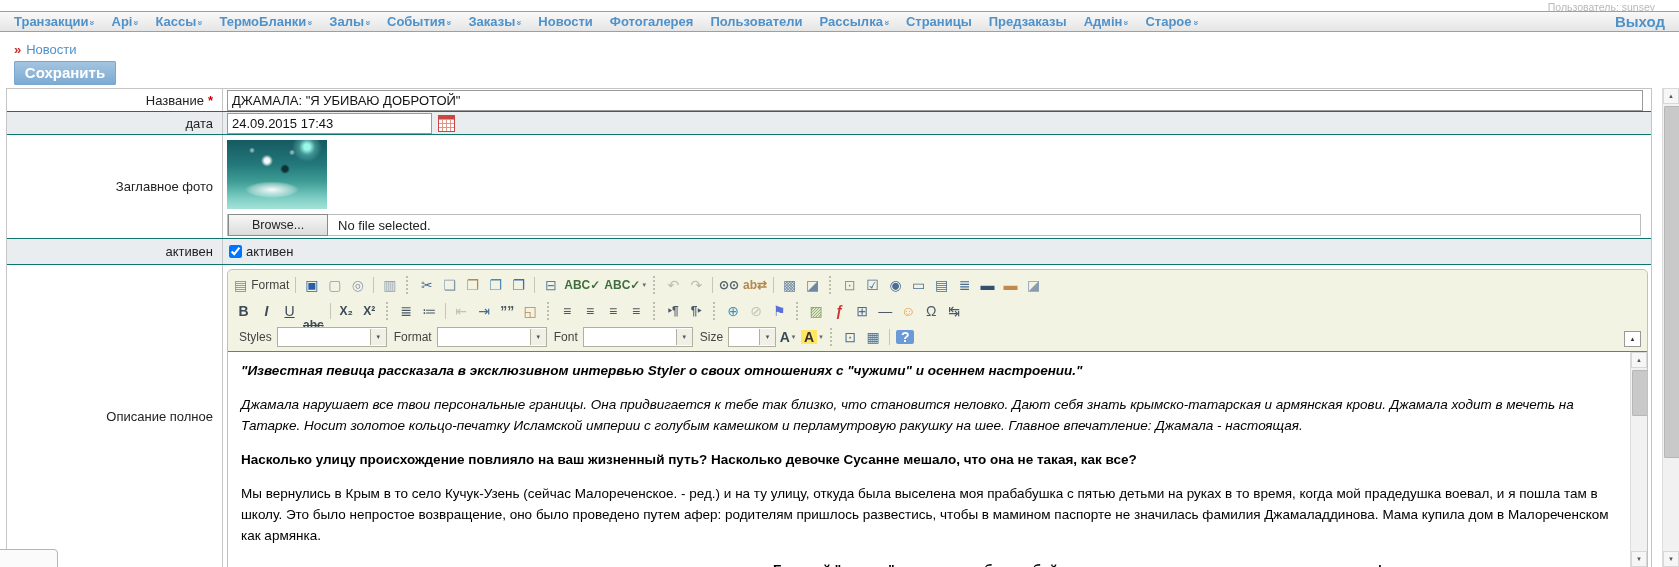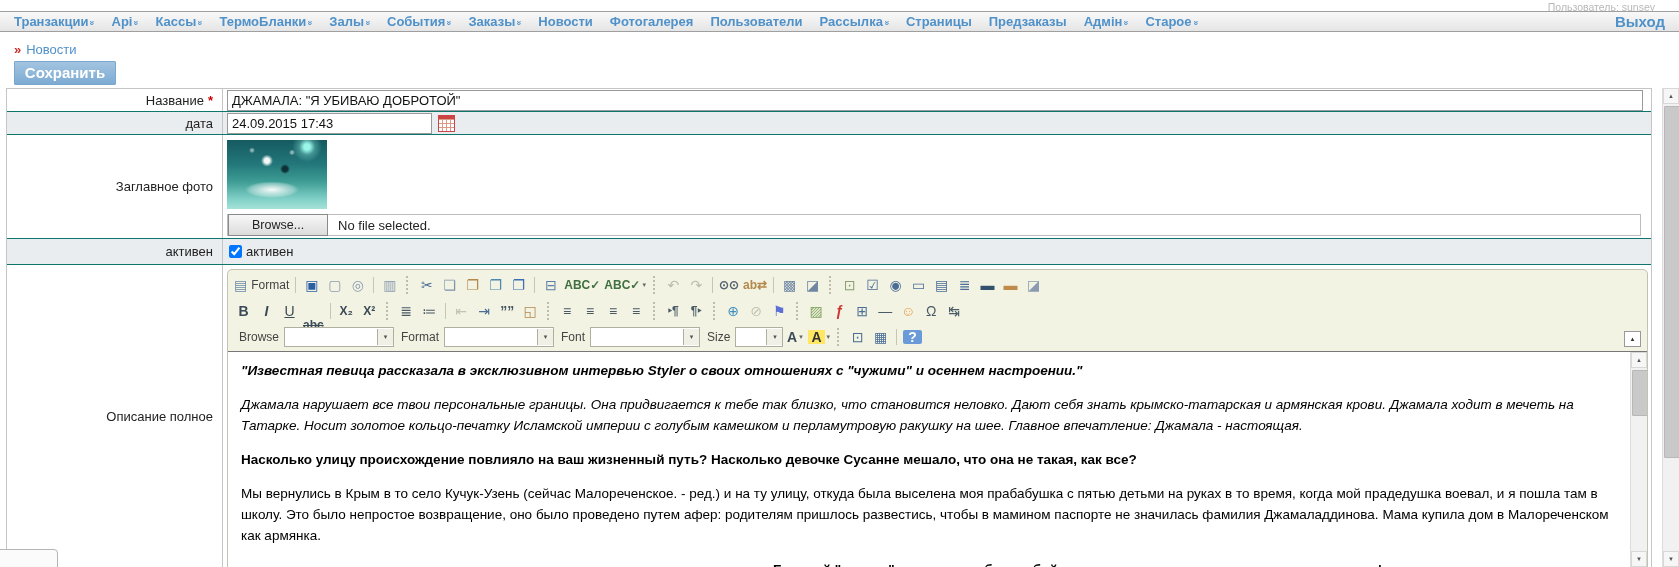--- a/index.html
+++ b/index.html
@@ -377,21 +377,21 @@
                 <span class="glyph" style="color: rgb(232, 148, 58);">☺</span>
               </span>
               <span class="tbtn">
                 <span class="glyph" style="color: rgb(74, 90, 102);">Ω</span>
               </span>
               <span class="tbtn">
                 <span class="glyph" style="color: rgb(74, 90, 102);">↹</span>
               </span>
             </div>
           <div class="tb-row">
-            <span class="tb-label">Browse</span>
+            <span class="tb-label">Styles</span>
             <span class="tb-select">
                 <span></span>
                 <span class="dd-box">▾</span>
               </span>
             <span class="tb-label">Format</span>
             <span class="tb-select">
                 <span></span>
                 <span class="dd-box">▾</span>
               </span>
             <span class="tb-label">Font</span>

